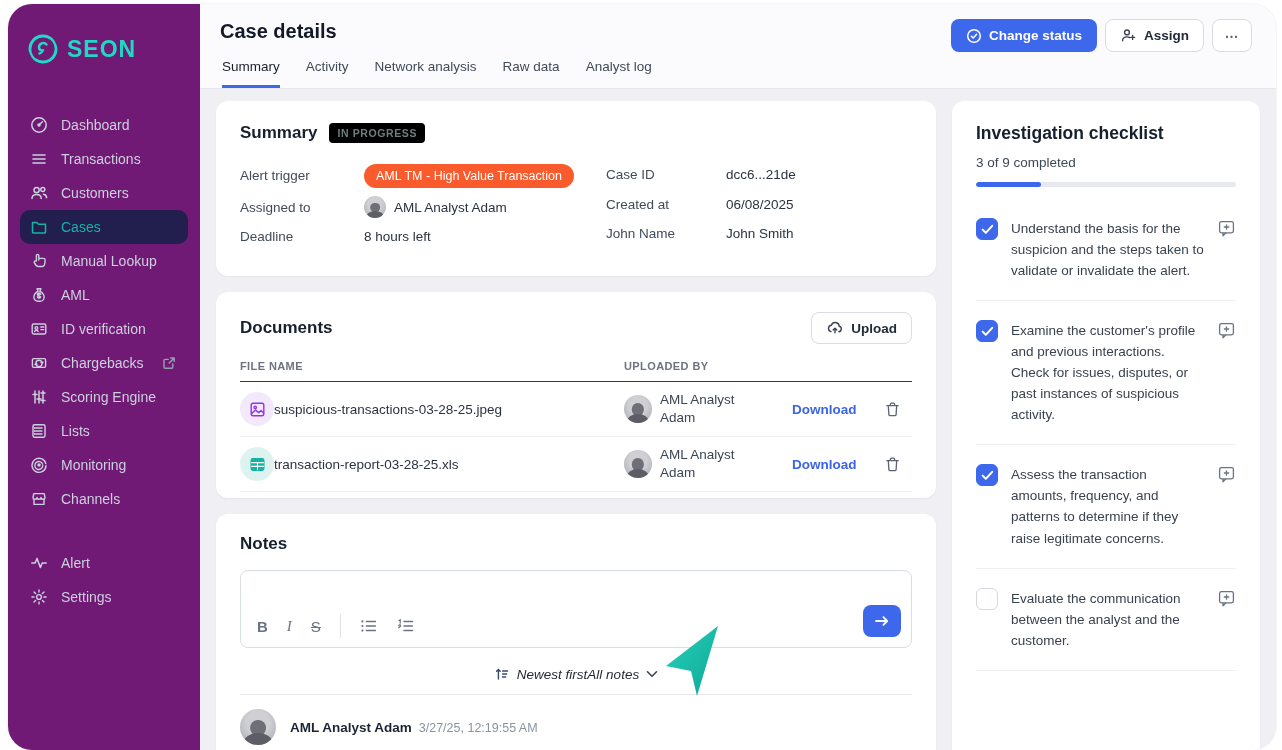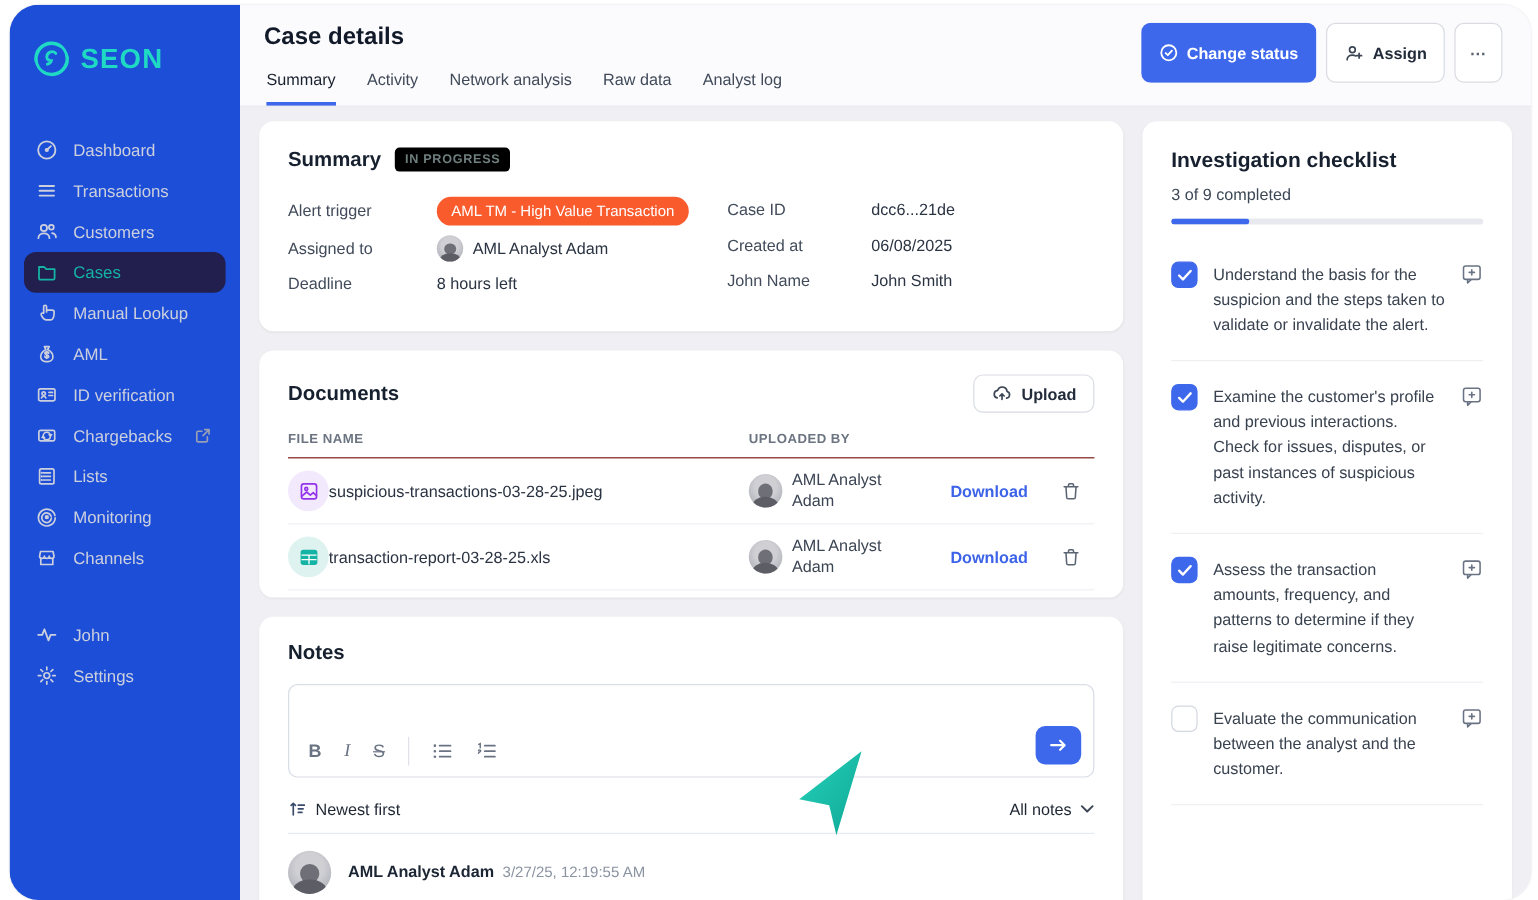--- a/index.html
+++ b/index.html
@@ -1,39 +1,39 @@
 <!DOCTYPE html>
 <html><head>
 <meta charset="utf-8">
 <style>
   * { margin:0; padding:0; box-sizing:border-box; }
   html,body { width:1282px; height:750px; background:#fff; font-family:"Liberation Sans", sans-serif; overflow:hidden; }
   .frame { position:absolute; left:8px; top:4px; width:1268px; height:746px; border-radius:24px; overflow:hidden; display:flex; background:#f0f0f4; box-shadow:0 0 0 1px rgba(0,0,0,.04); }
 
   
-  .sidebar { width:192px; flex:0 0 192px; background:#1d4ed8; color:#ccd0dd; padding:20px 12px 0 12px; display:flex; flex-direction:column; }
+  .sidebar { width:192px; flex:0 0 192px; background:#701a75; color:#ccd0dd; padding:20px 12px 0 12px; display:flex; flex-direction:column; }
   .logo { display:flex; align-items:center; gap:9px; padding:6px 6px 0 8px; height:44px; }
   .logo-text { font-size:23px; font-weight:700; letter-spacing:1px; color:#1fd9c4; }
   .nav { margin-top:40px; display:flex; flex-direction:column; }
   .nav-item { display:flex; align-items:center; gap:13px; height:34px; padding:0 10px; border-radius:10px; font-size:14px; color:#ccd0dd; cursor:pointer; }
   .nav-item svg { flex:0 0 18px; }
   .nav-item.active { background:#221f4e; color:#14b3a4; }
   .nav-item.active svg { stroke:#14b3a4; }
   .nav-gap { height:30px; }
   .ext { margin-left:auto; }
 
   
   .main { flex:1; display:flex; flex-direction:column; min-width:0; }
   .topbar { position:relative; height:85px; background:#fbfbfd; border-bottom:1px solid #e8e9ef; flex:0 0 85px; }
   .page-title { position:absolute; left:20px; top:16px; font-size:20px; font-weight:700; color:#121a29; }
   .tabs { position:absolute; left:22px; bottom:0; display:flex; gap:26px; }
   .tab { padding-bottom:11px; font-size:13.5px; color:#404a59; cursor:pointer; border-bottom:3px solid transparent; }
   .tab.active { color:#18202e; font-weight:500; border-bottom-color:#3e68ec; }
   .actions { position:absolute; right:24px; top:15px; display:flex; gap:8px; }
-  .btn { display:flex; align-items:center; gap:7px; height:50px; padding:0 14px; border-radius:8px; font-size:13.5px; font-weight:600; cursor:pointer; border:1px solid transparent; }
+  .btn { display:flex; align-items:center; gap:7px; height:33px; padding:0 14px; border-radius:8px; font-size:13.5px; font-weight:600; cursor:pointer; border:1px solid transparent; }
   .btn-primary { background:#3e68ec; color:#fff; }
   .btn-white { background:#fff; color:#222b3a; border-color:#d9dce3; }
   .btn-more { width:40px; justify-content:center; padding:0; color:#5b6472; letter-spacing:1px; }
 
   .content { flex:1; display:flex; gap:16px; padding:12px 16px 0 16px; align-items:flex-start; }
   .col-left { flex:0 0 720px; width:720px; }
   .card { background:#fff; border-radius:12px; box-shadow:0 1px 2px rgba(13,22,38,.05); }
 
   
   .summary-card { padding:22px 24px 26px; }
@@ -70,21 +70,21 @@
   .dl-link { font-size:13.5px; font-weight:600; color:#3c63e8; cursor:pointer; }
 
   
   .notes-card { margin-top:16px; padding:20px 24px; height:320px; }
   .editor { position:relative; margin-top:16px; border:1.5px solid #d9dde6; border-radius:8px; height:78px; background:#fff; }
   .toolbar { position:absolute; left:16px; bottom:9px; display:flex; align-items:center; gap:19px; color:#6a7383; }
   .tool { font-size:15px; cursor:pointer; }
   .tool-b { font-weight:700; } .tool-i { font-style:italic; font-family:"Liberation Serif", serif; } .tool-s { text-decoration:line-through; }
   .tool-div { width:1px; height:24px; background:#dfe2e8; }
   .send-btn { position:absolute; right:10px; bottom:10px; width:38px; height:32px; background:#3e68ec; border-radius:8px; display:flex; align-items:center; justify-content:center; cursor:pointer; }
-  .sort-row { margin-top:18px; display:flex; align-items:center; justify-content:space-between; }
+  .sort-row { margin-top:18px; display:flex; align-items:center; justify-content:center;font-style:italic; }
   .sort-left, .filter-right { display:flex; align-items:center; gap:7px; font-size:13.5px; color:#1f2733; cursor:pointer; }
   .notes-divider { margin-top:12px; border-top:1px solid #e7eaef; }
   .note { margin-top:14px; display:flex; gap:14px; }
   .note-author { font-size:13.5px; font-weight:700; color:#1c2533; }
   .note-time { font-size:12.5px; color:#8b93a1; margin-left:7px; }
 
   
   .col-right { flex:1; }
   .checklist-card { padding:22px 24px; min-height:720px; }
   .cl-title { font-size:17.5px; font-weight:700; color:#16202e; }
@@ -175,20 +175,26 @@
             <path d="M6 9.2 a3 3 0 0 1 6 0 m0 0 l1-1 m-1 1 l-1-1"></path>
             <path d="M12 9.6 a3 3 0 0 1 -6 0 m0 0 l-1 1 m1-1 l1 1"></path>
           </svg>
         <span>Chargebacks</span>
         <svg class="ext" width="14" height="14" viewBox="0 0 14 14" fill="none" stroke="#9aa0b4" stroke-width="1.4" stroke-linecap="round" stroke-linejoin="round">
             <path d="M10.8 8v3a1.2 1.2 0 0 1-1.2 1.2H3.2A1.2 1.2 0 0 1 2 11V4.6a1.2 1.2 0 0 1 1.2-1.2h3"></path>
             <path d="M8.6 2h3.6v3.6M11.8 2.4 7.2 7"></path>
           </svg>
       </div>
       <div class="nav-item">
+        <svg width="18" height="18" viewBox="0 0 18 18" fill="none" stroke="#ccd0dd" stroke-width="1.5" stroke-linecap="round">
+            <path d="M5 3v12M9 3v12M13 3v12M3 6.4h4M7 11h4M11 5h4M11 12.6h4"></path>
+          </svg>
+        <span>Scoring Engine</span>
+      </div>
+      <div class="nav-item">
         <svg width="18" height="18" viewBox="0 0 18 18" fill="none" stroke="#ccd0dd" stroke-width="1.4" stroke-linecap="round">
             <rect x="3" y="2.8" width="12" height="12.4" rx="1.4"></rect>
             <path d="M6 6h6M6 9h6M6 12h6"></path>
             <path d="M4.8 6h.01M4.8 9h.01M4.8 12h.01" stroke-width="1.8"></path>
           </svg>
         <span>Lists</span>
       </div>
       <div class="nav-item">
         <svg width="18" height="18" viewBox="0 0 18 18" fill="none" stroke="#ccd0dd" stroke-width="1.4" stroke-linecap="round">
             <path d="M15.8 7.6A7 7 0 1 0 16 9.6"></path>
@@ -204,21 +210,21 @@
           </svg>
         <span>Channels</span>
       </div>
 
       <div class="nav-gap"></div>
 
       <div class="nav-item">
         <svg width="18" height="18" viewBox="0 0 18 18" fill="none" stroke="#ccd0dd" stroke-width="1.5" stroke-linecap="round" stroke-linejoin="round">
             <path d="M1.8 9h3.4l1.8-4.6 3.4 9.2L12.2 9h4"></path>
           </svg>
-        <span>John</span>
+        <span>Alert</span>
       </div>
       <div class="nav-item">
         <svg width="18" height="18" viewBox="0 0 18 18" fill="none" stroke="#ccd0dd" stroke-width="1.4" stroke-linecap="round">
             <circle cx="9" cy="9" r="2.4"></circle>
             <path d="M9 1.9v2.2M9 13.9v2.2M16.1 9h-2.2M4.1 9H1.9M14 4l-1.6 1.6M5.6 12.4 4 14M14 14l-1.6-1.6M5.6 5.6 4 4"></path>
           </svg>
         <span>Settings</span>
       </div>
     </nav>
   </aside>

